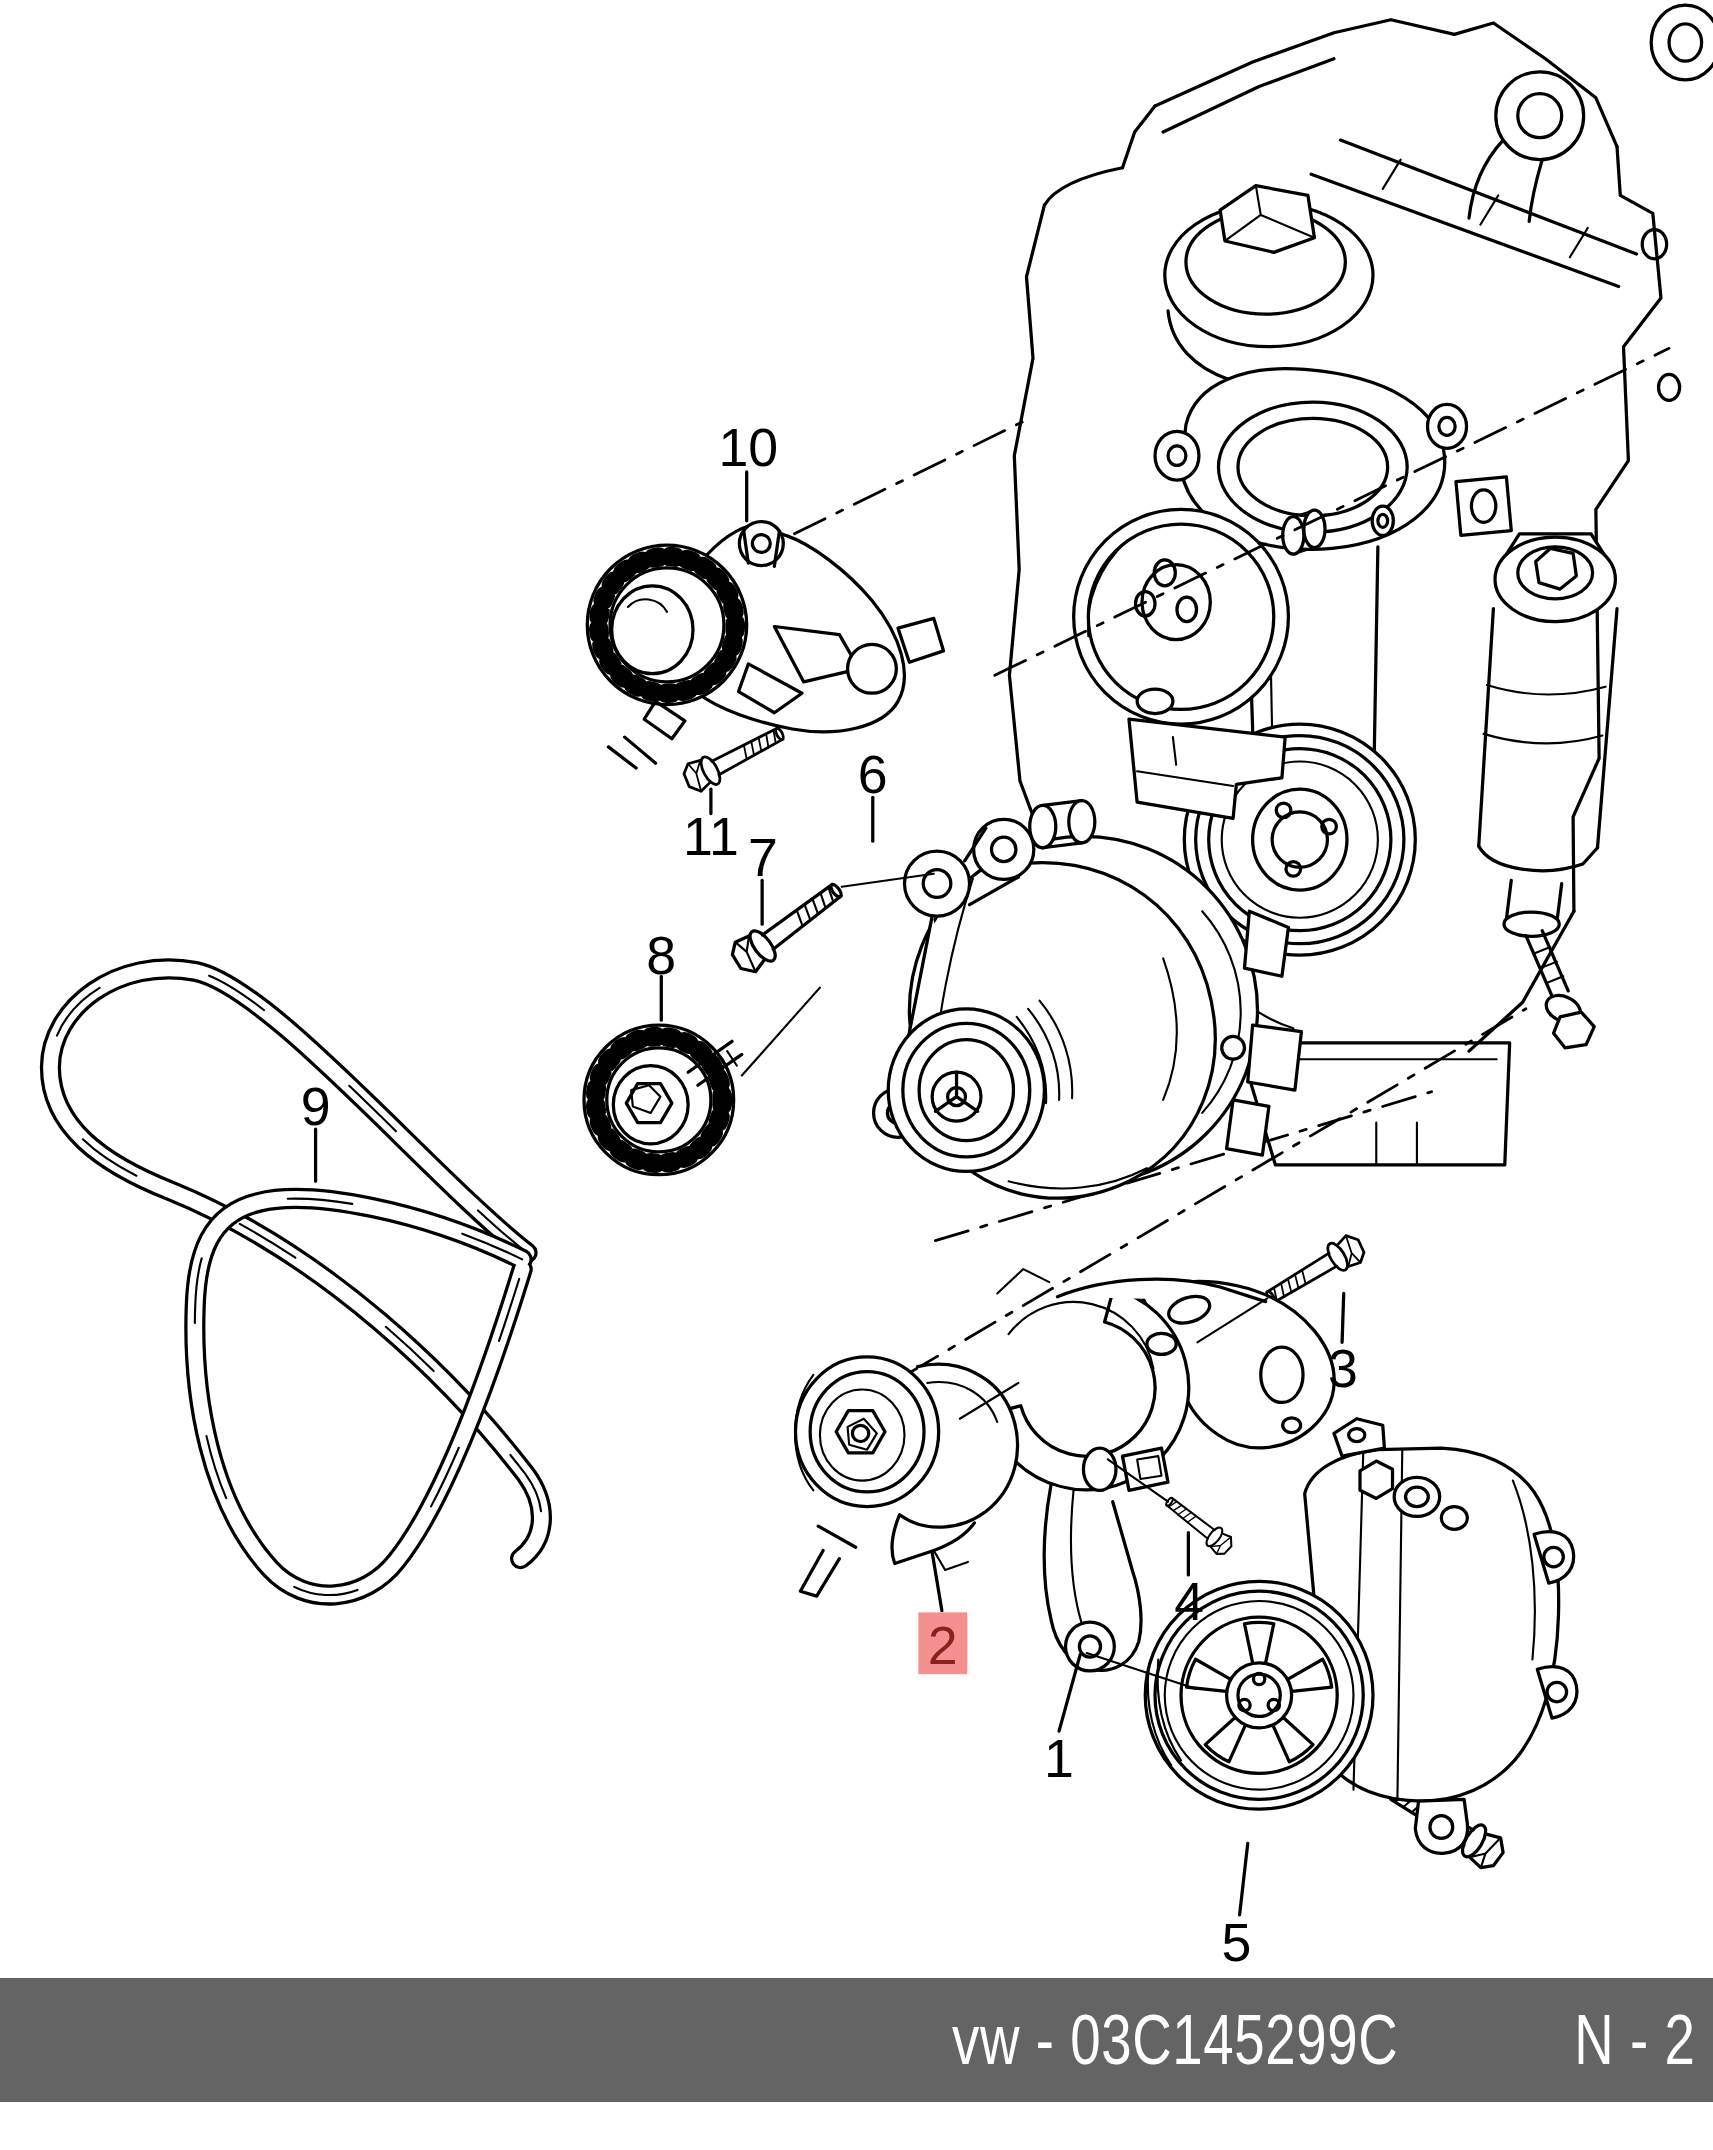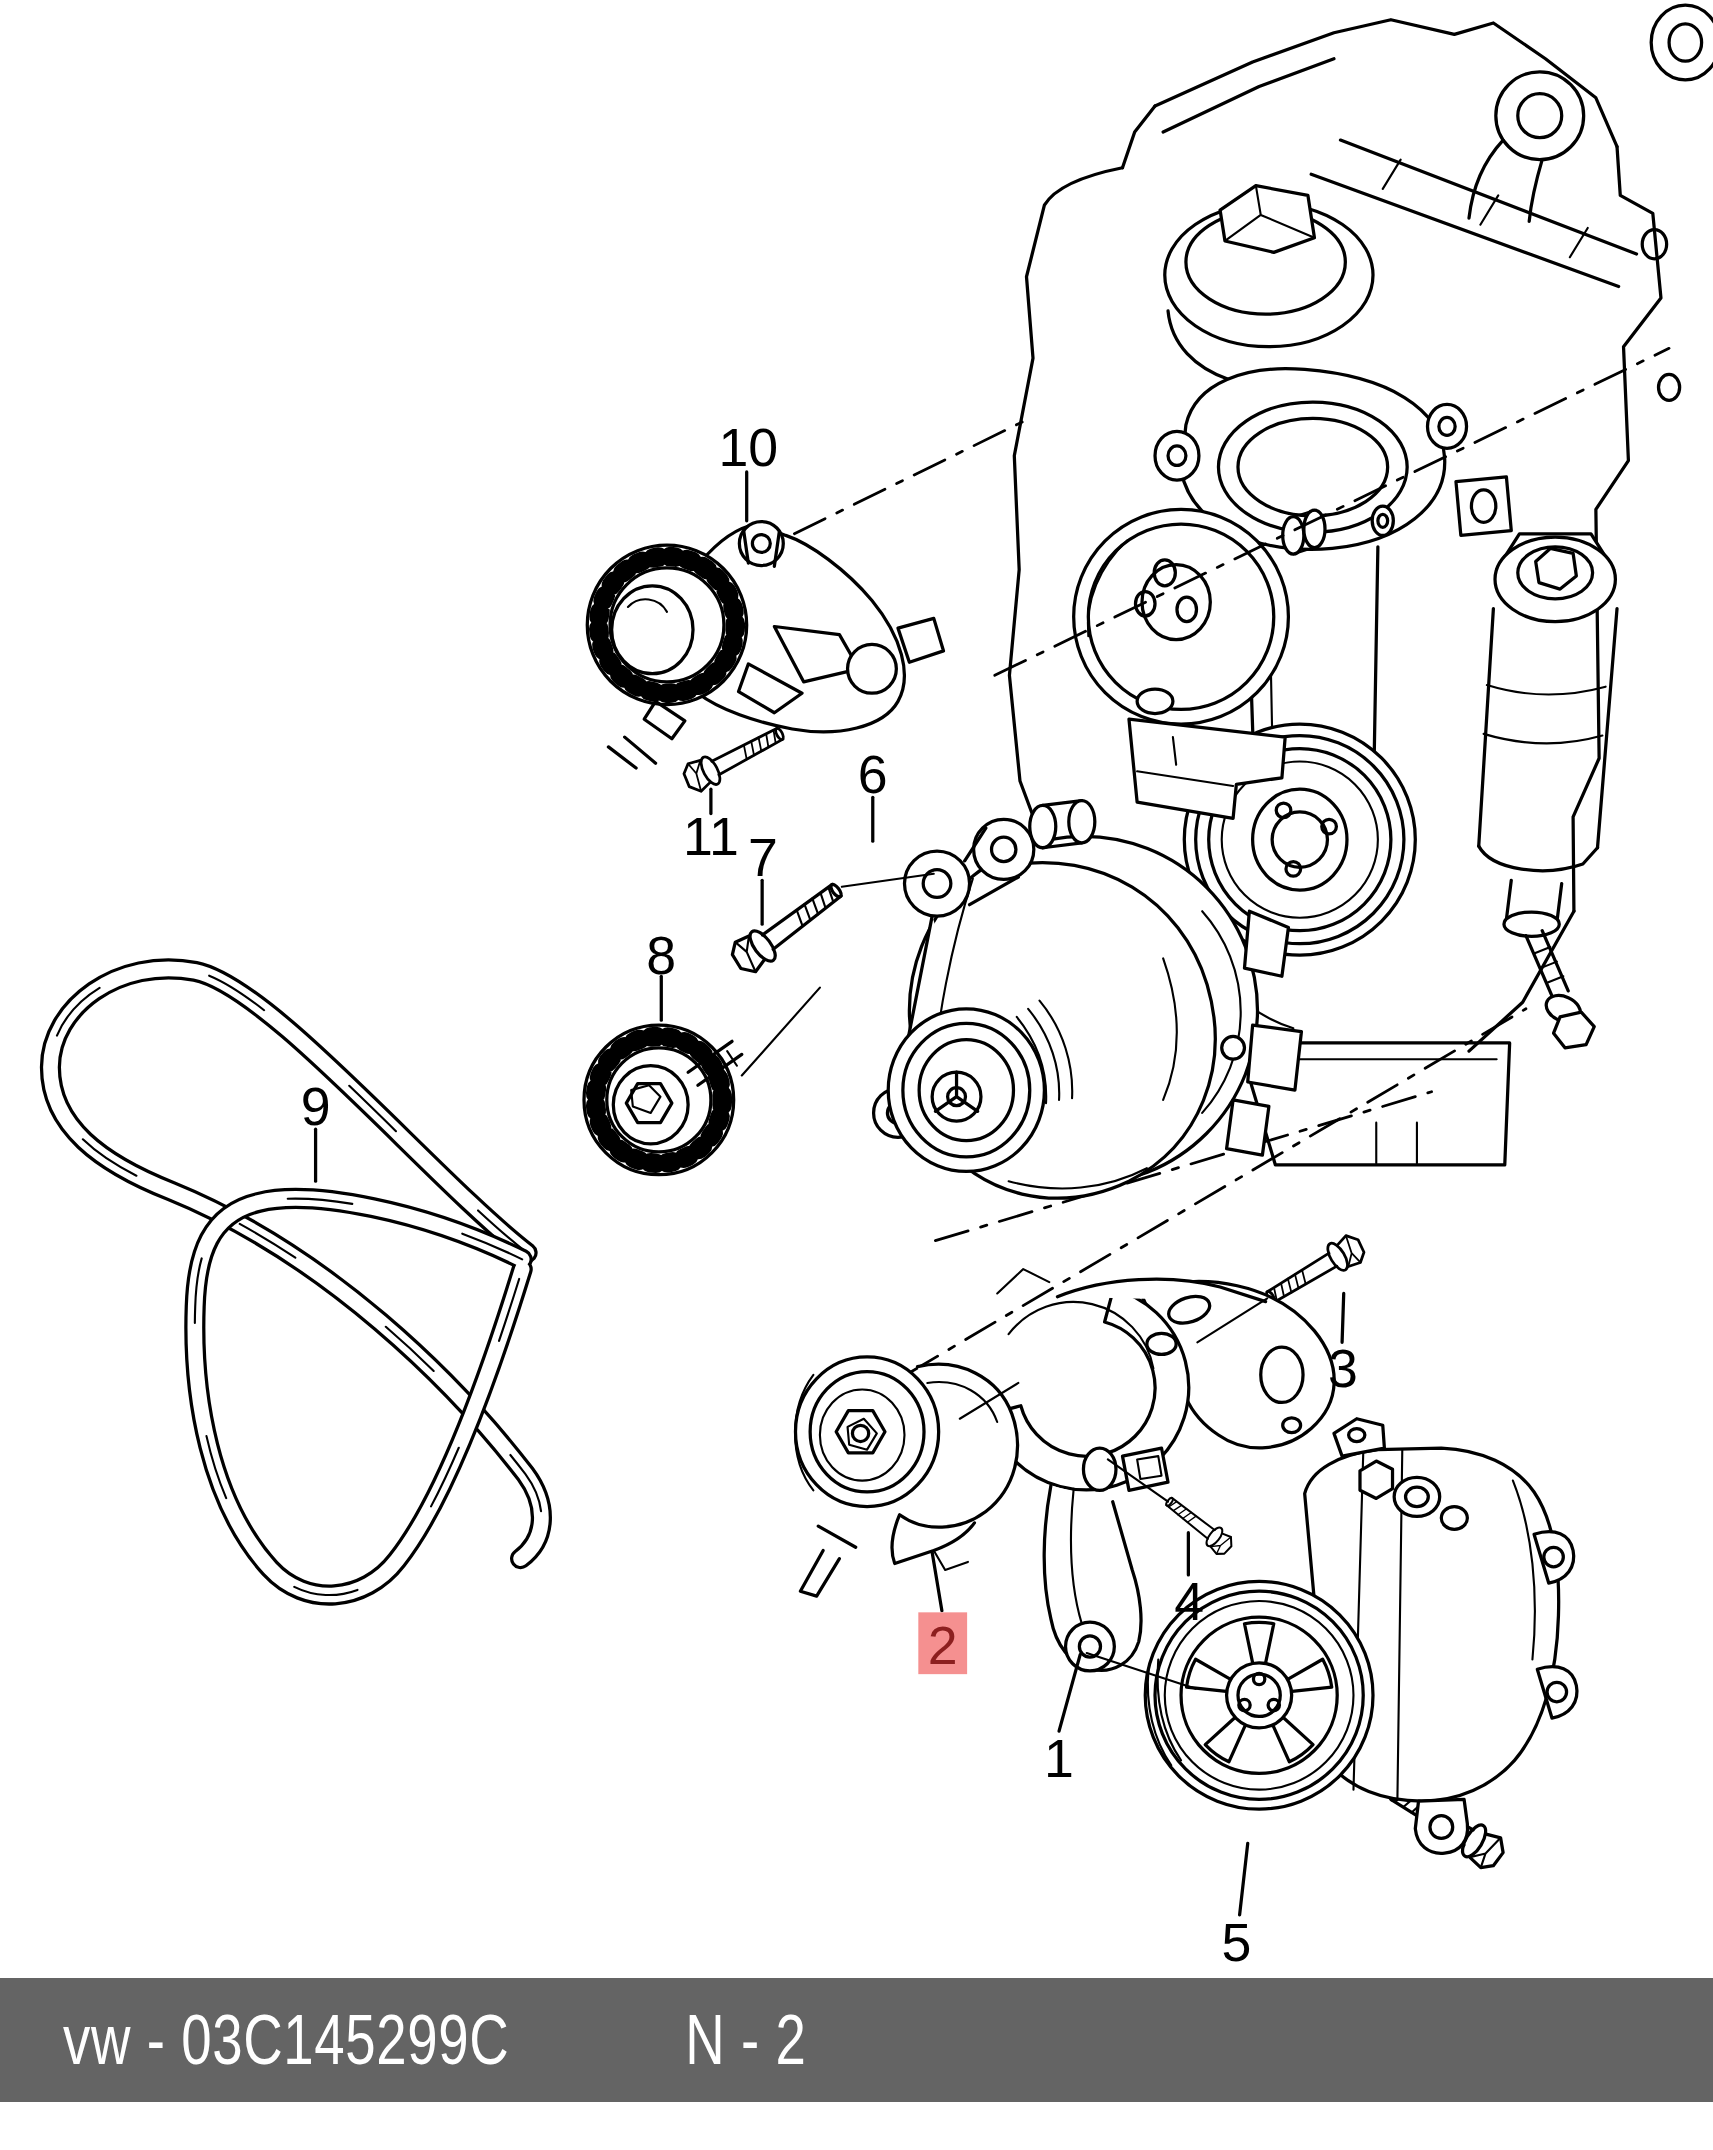--- a/index.html
+++ b/index.html
@@ -13,21 +13,21 @@
   .art .thin{stroke-width:2.6;}
   .art .dashdot{stroke-width:3.4;stroke-dasharray:42 16 8 16;}
   .art .ribbed{stroke-dasharray:7 14;stroke-width:24;}
   .art .beltO{stroke-width:26;}
   .art .beltI{stroke:#fff;stroke-width:18;}
   .art .beltR{stroke-width:2.6;stroke-dasharray:80 140;}
   .labels text{stroke:none;fill:#000;font-size:66px;font-family:"Liberation Sans",sans-serif;
       text-anchor:middle;}
   .labels text.hl{fill:var(--hl-fg,#8c1f1f);}
   .footer{position:absolute;left:0;top:1978px;width:1713px;height:124px;
-      display:flex;align-items:center;justify-content:flex-start;gap:96px;}
+      display:flex;align-items:center;justify-content:flex-end;gap:96px;}
   .footer .ftext{color:#fff;font-size:70px;letter-spacing:0.8px;
       transform:scaleX(0.78);transform-origin:center;white-space:nowrap;}
 </style>
 </head>
 <body>
 
 <div class="screen">
 
 <svg width="1713" height="2151" viewBox="0 0 2106 2644">
 

